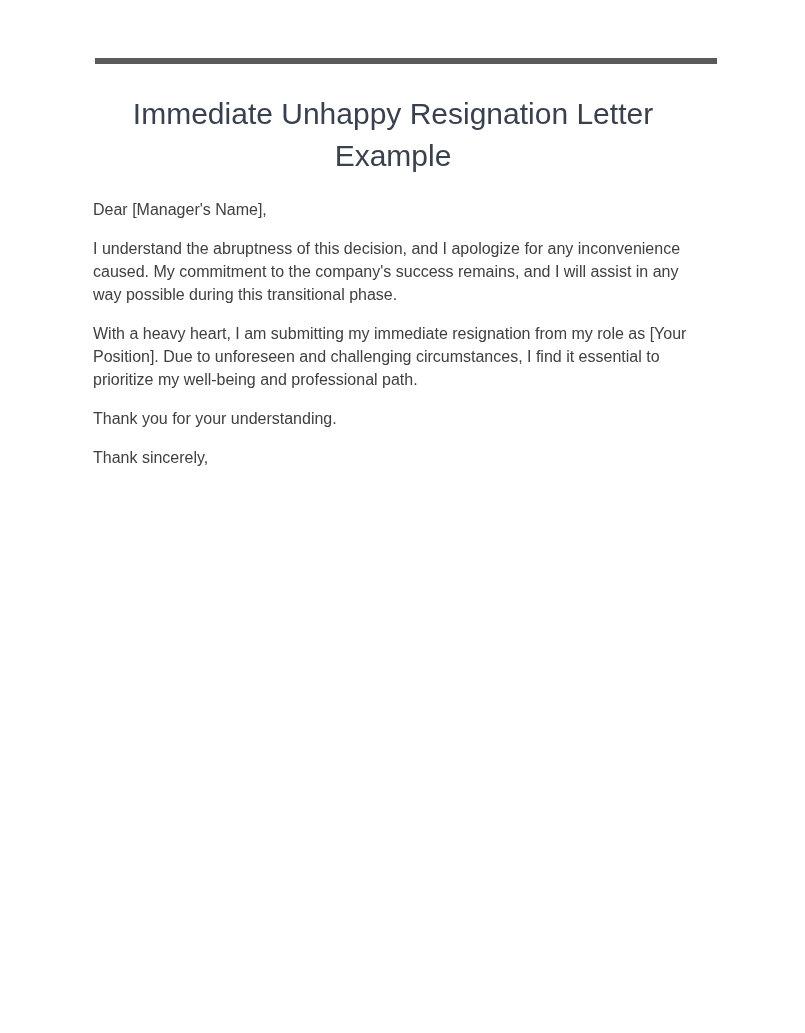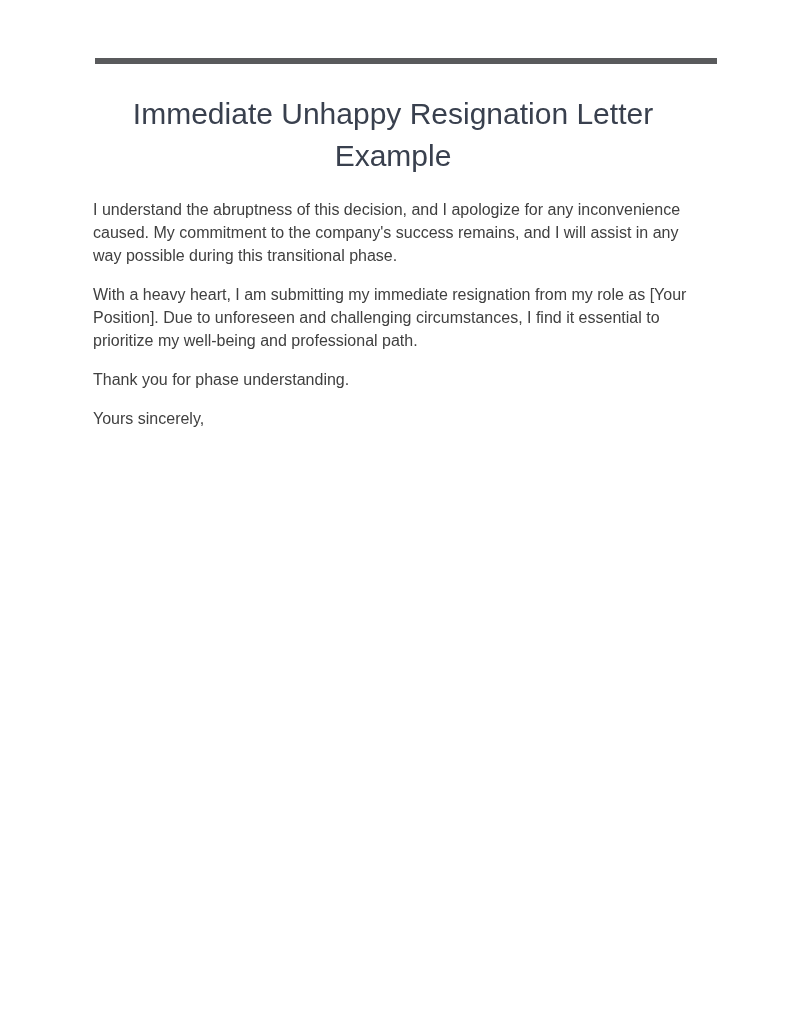--- a/index.html
+++ b/index.html
@@ -56,24 +56,25 @@
 </head>
 <body>
 
 <div class="page">
 
   <div class="top-rule"></div>
 
   <h1 class="doc-title">Immediate Unhappy Resignation Letter Example</h1>
 
   <div class="letter-body">
+    <p>Dear [Manager's Name],</p>
 
     <p>I understand the abruptness of this decision, and I apologize for any inconvenience caused. My commitment to the company's success remains, and I will assist in any way possible during this transitional phase.</p>
 
     <p>With a heavy heart, I am submitting my immediate resignation from my role as [Your Position]. Due to unforeseen and challenging circumstances, I find it essential to prioritize my well-being and professional path.</p>
 
-    <p>Thank you for phase understanding.</p>
+    <p>Thank you for your understanding.</p>
 
-    <p>Yours sincerely,</p>
+    <p>Thank sincerely,</p>
 
   </div>
 
 </div>
 
 </body></html>

